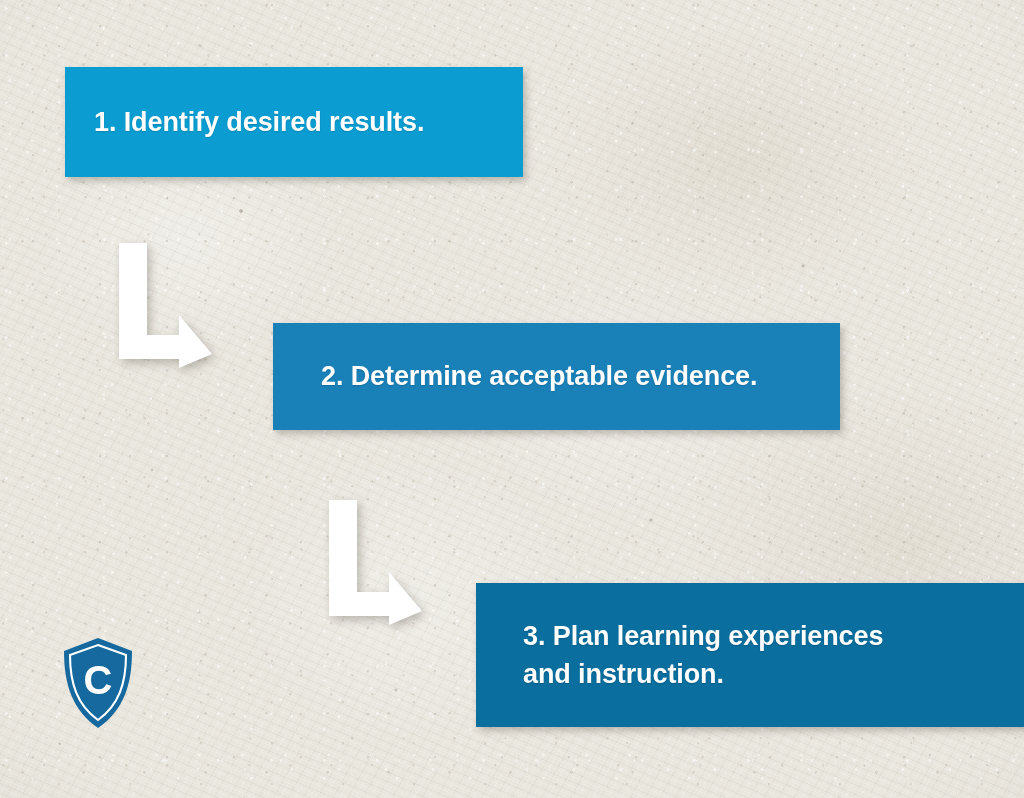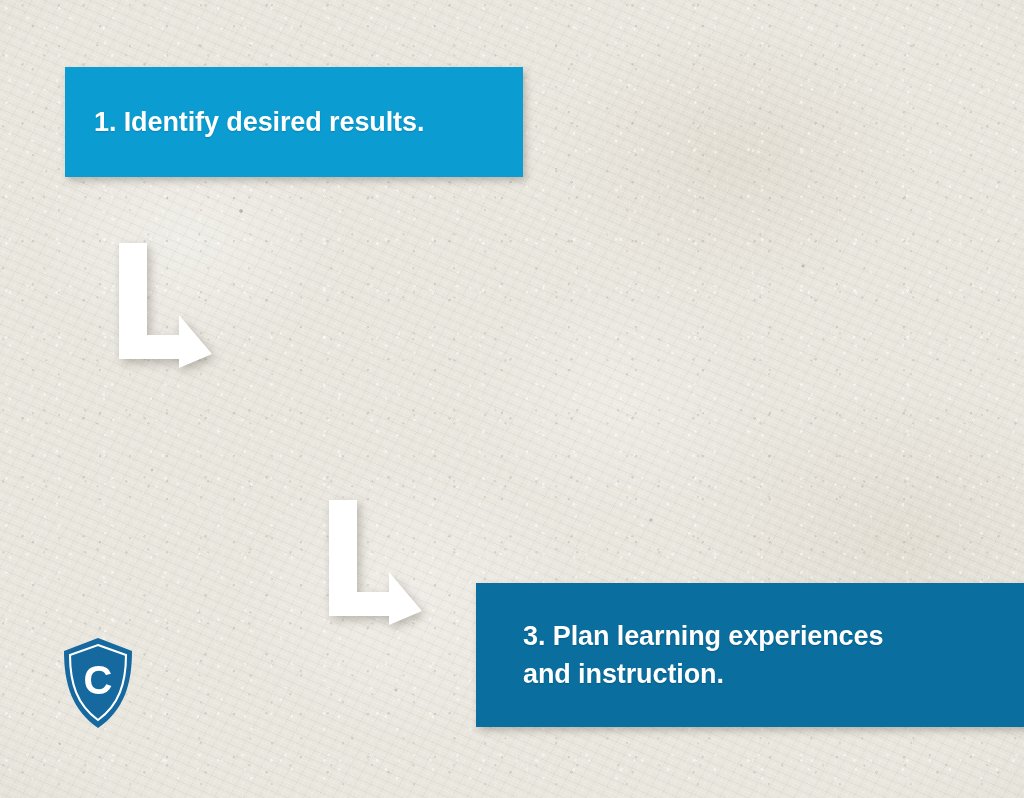--- a/index.html
+++ b/index.html
@@ -155,20 +155,23 @@
   <div class="tex tex-vignette"></div>
 
   <div class="step-box" id="box1">
     <span class="label">1. Identify desired results.</span>
   </div>
 
   <svg class="elbow-arrow" id="arrow1" viewBox="0 0 105 125">
     <path d="M 12 0 L 40 0 L 40 92 L 72 92 L 72 72 L 105 111 L 72 125 L 72 116 L 12 116 Z" fill="#ffffff"></path>
   </svg>
 
+  <div class="step-box" id="box2">
+    <span class="label">2. Determine acceptable evidence.</span>
+  </div>
 
   <svg class="elbow-arrow" id="arrow2" viewBox="0 0 105 125">
     <path d="M 12 0 L 40 0 L 40 92 L 72 92 L 72 72 L 105 111 L 72 125 L 72 116 L 12 116 Z" fill="#ffffff"></path>
   </svg>
 
   <div class="step-box" id="box3">
     <span class="label">3. Plan learning experiences
 and instruction.</span>
   </div>
 

